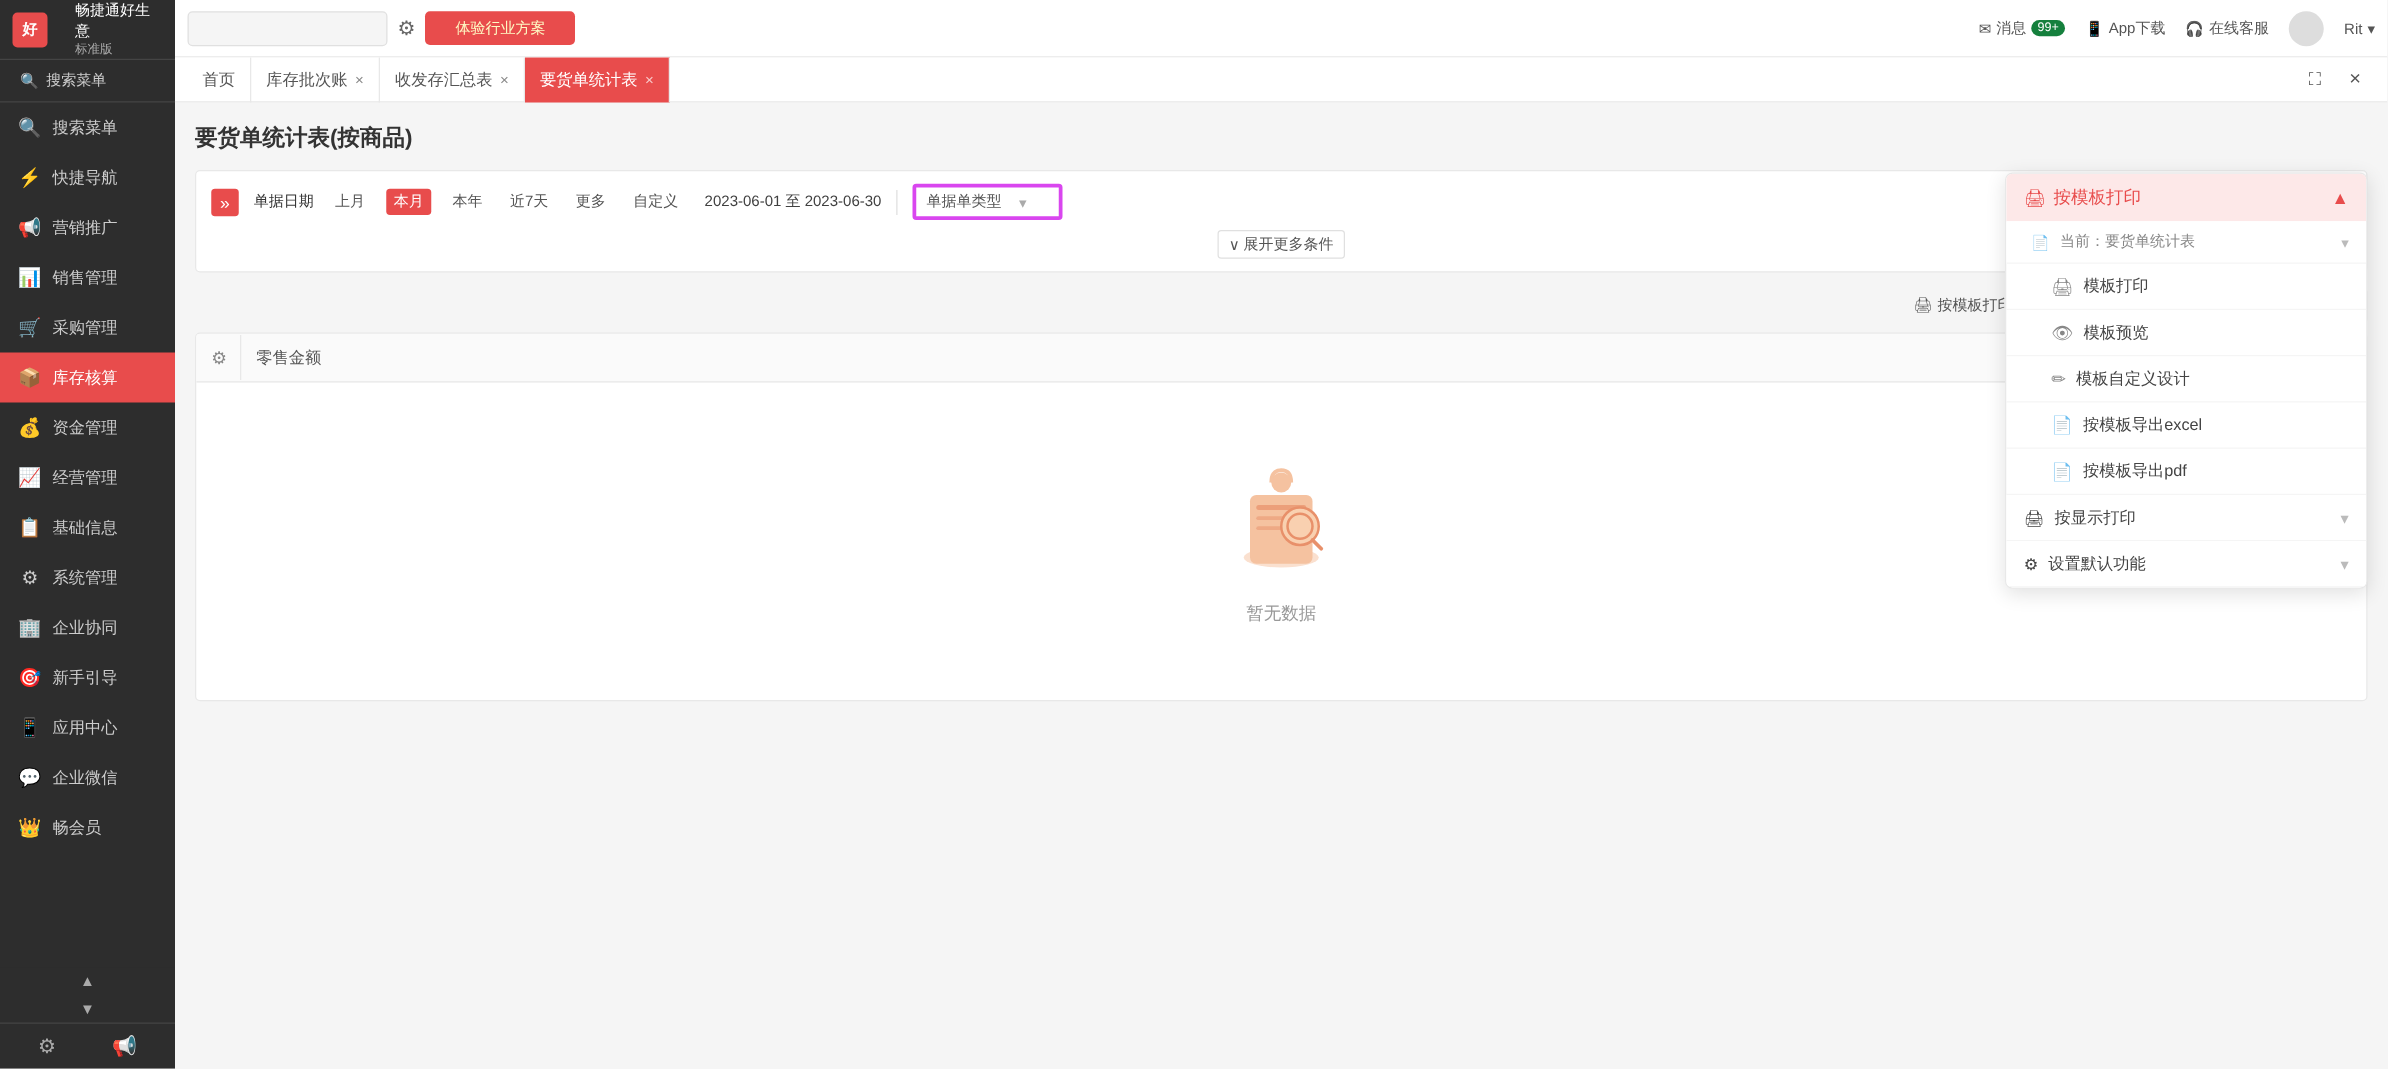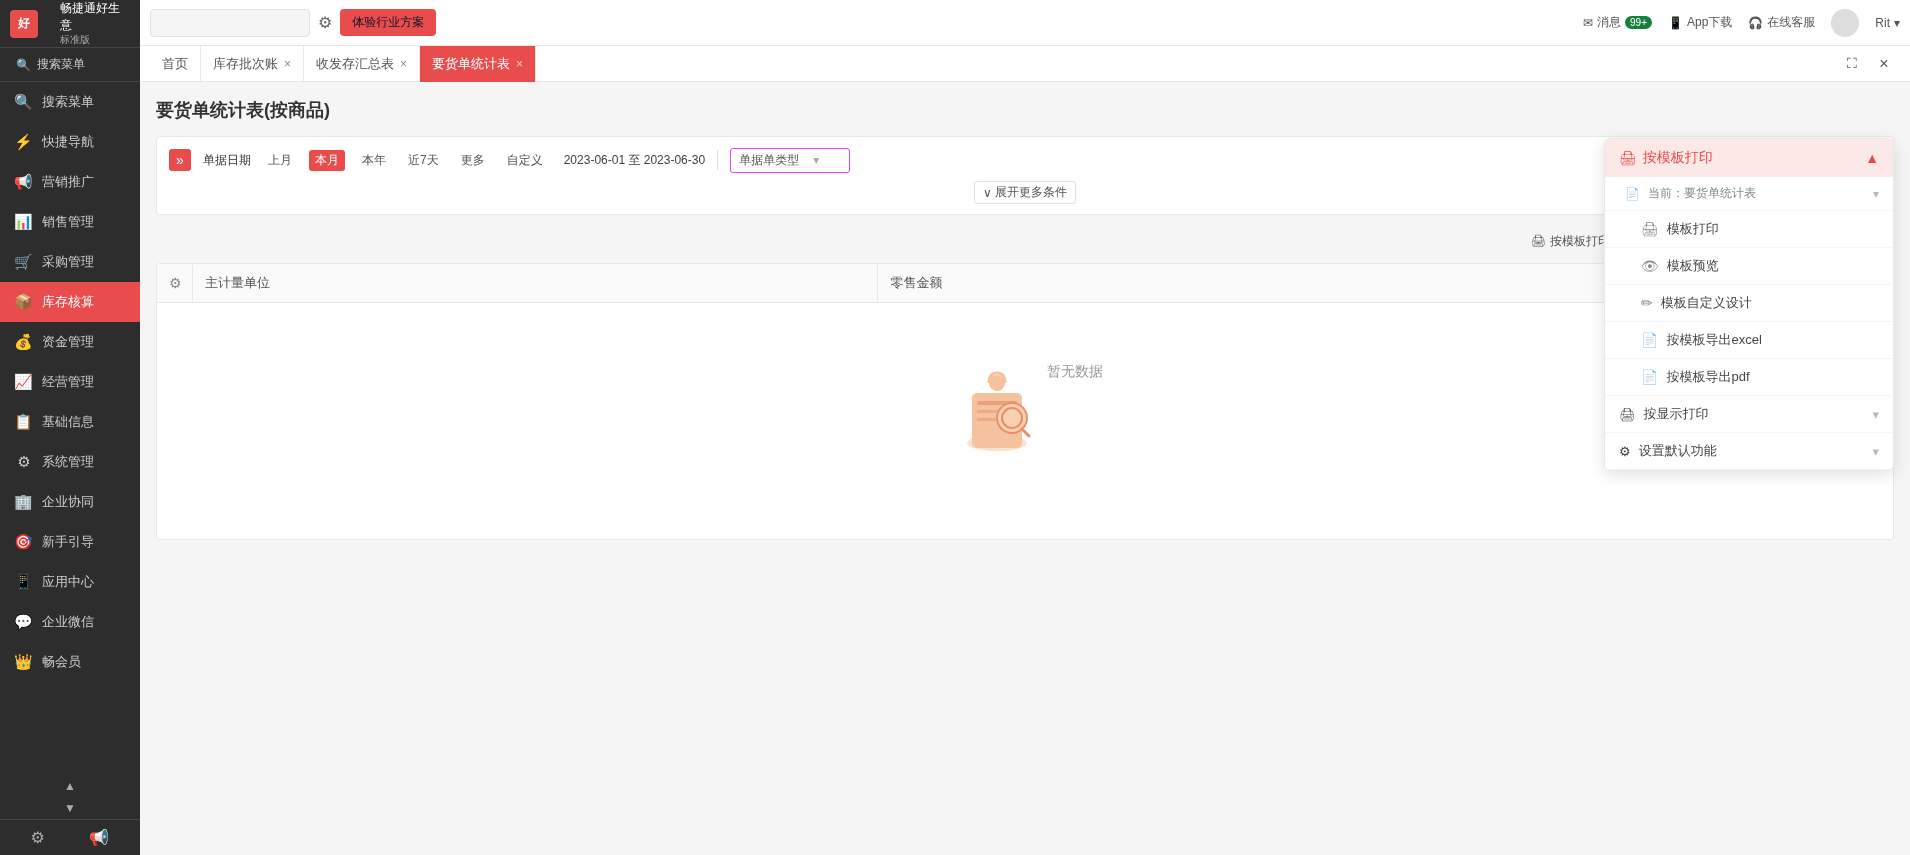--- a/index.html
+++ b/index.html
@@ -103,23 +103,23 @@
       background: #f5f5f5; border: 1px solid #e0e0e0;
       border-radius: 4px; padding: 0 8px; height: 28px; width: 160px;
     }
     .topbar-search input {
       border: none; background: transparent; font-size: 12px; width: 100%; outline: none; color: #999;
     }
     .topbar-settings-icon {
       color: #666; cursor: pointer; font-size: 16px;
     }
     .topbar-btn-industry {
-      background: #e84c4c; color: #0f172a;
+      background: #e84c4c; color: #fef9c3;
       border: none; border-radius: 4px;
-      padding: 5px 12px; cursor: pointer; font-size: 12px;
+      padding: 5px 24px; cursor: pointer; font-size: 12px;
     }
     .topbar-spacer { flex: 1; }
     .topbar-right {
       display: flex; align-items: center; gap: 16px;
     }
     .topbar-right-item {
       display: flex; align-items: center; gap: 4px;
       color: #555; font-size: 12px; cursor: pointer;
     }
     .topbar-right-item .badge {
@@ -199,21 +199,21 @@
       background: none; border: none;
       font-size: 12px; color: #555; cursor: pointer; padding: 2px 5px;
     }
     .date-btn.active {
       background: #e84c4c; color: white; border-radius: 3px; padding: 2px 6px;
     }
     .date-range { font-size: 12px; color: #404040; margin-left: 4px; }
     .filter-divider { width: 1px; height: 20px; background: #e0e0e0; }
     .filter-type-select {
       display: flex; align-items: center; gap: 14px;
-      border: 1px solid #d946ef; border-radius: 3px;
+      border: 3px solid #d946ef; border-radius: 3px;
       padding: 3px 8px; cursor: pointer; font-size: 12px; color: #555;
       min-width: 120px;
     }
     .filter-type-select .chevron { color: #aaa; }
     .filter-row2 {
       display: flex; align-items: center; justify-content: center;
       margin-top: 8px;
     }
 
     
@@ -257,22 +257,22 @@
     .th:last-child { border-right: none; }
     .th-check { width: 36px; }
     .th-goods { flex: 2; }
     .th-unit { flex: 1; }
     .th-qty { flex: 1; }
     .th-amount { flex: 1.5; }
     .settings-icon-th { color: #888; font-size: 14px; }
 
     
     .empty-state {
-      display: flex; flex-direction: row;
-      align-items: flex-start; justify-content: center;
+      display: flex; flex-direction: column;
+      align-items: center; justify-content: center;
       padding: 60px 20px;
       color: #999; font-size: 14px;
     }
     .empty-icon {
       width: 100px; height: 100px;
       margin-bottom: 16px;
     }
 
     
     .print-dropdown {
@@ -529,21 +529,20 @@
       </button>
       <button class="action-btn-red">查询</button>
       <button class="action-btn-outline">设置</button>
     </div>
 
     <div class="data-table">
       <div class="table-header">
         <div class="th th-check">
           <span class="settings-icon-th">⚙</span>
         </div>
-        <div class="th th-unit">主计量单位</div>
         <div class="th th-amount">零售金额</div>
       </div>
 
       <div class="empty-state">
         <div class="empty-icon">
           <svg viewBox="0 0 100 100" width="100" height="100">
 
             <ellipse cx="50" cy="80" rx="30" ry="8" fill="#f5c2a0" opacity="0.5"></ellipse>
             <rect x="25" y="30" width="50" height="55" rx="5" fill="#f5c2a0"></rect>
             <rect x="30" y="38" width="40" height="4" rx="2" fill="#e8906a" opacity="0.7"></rect>

